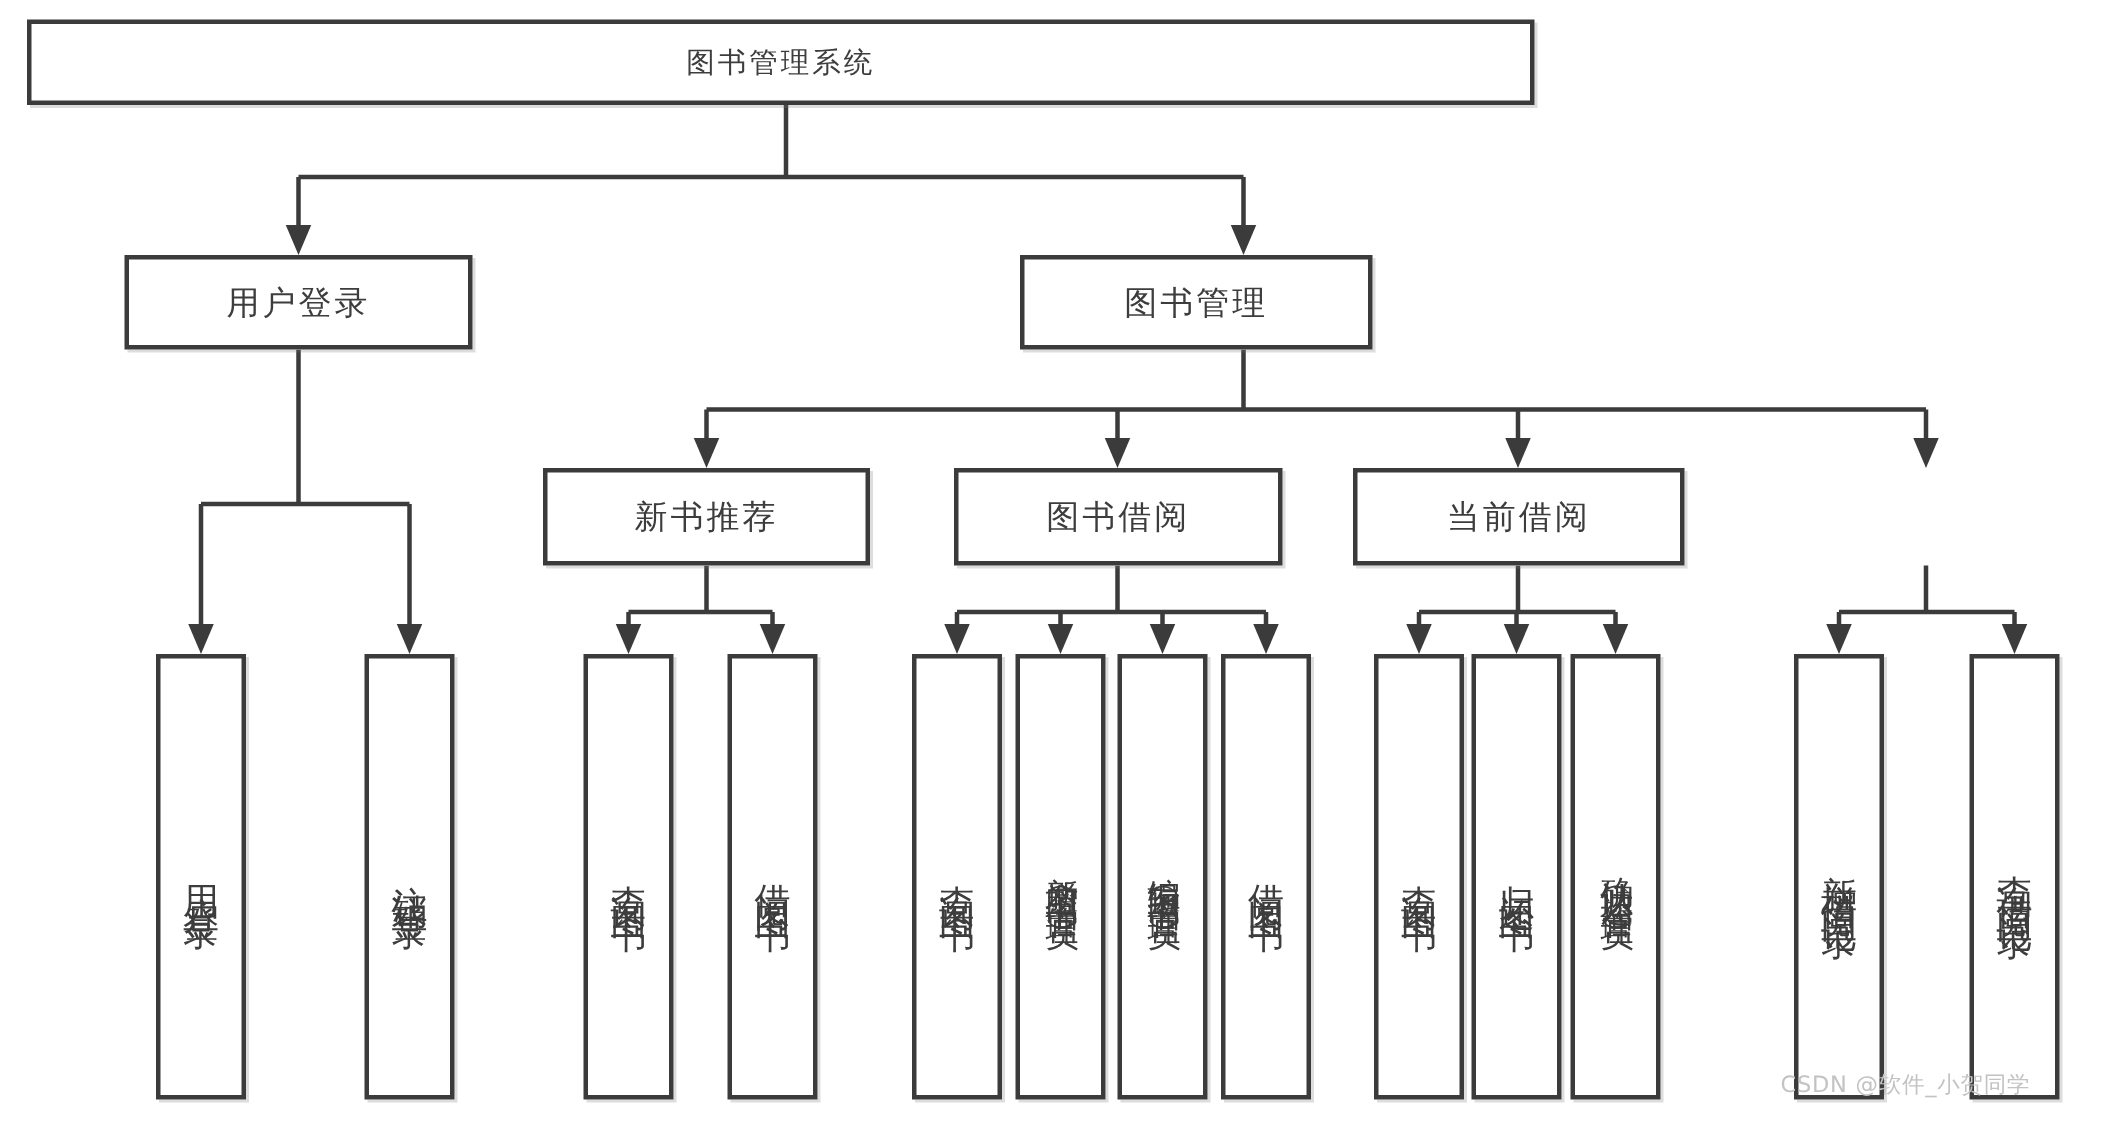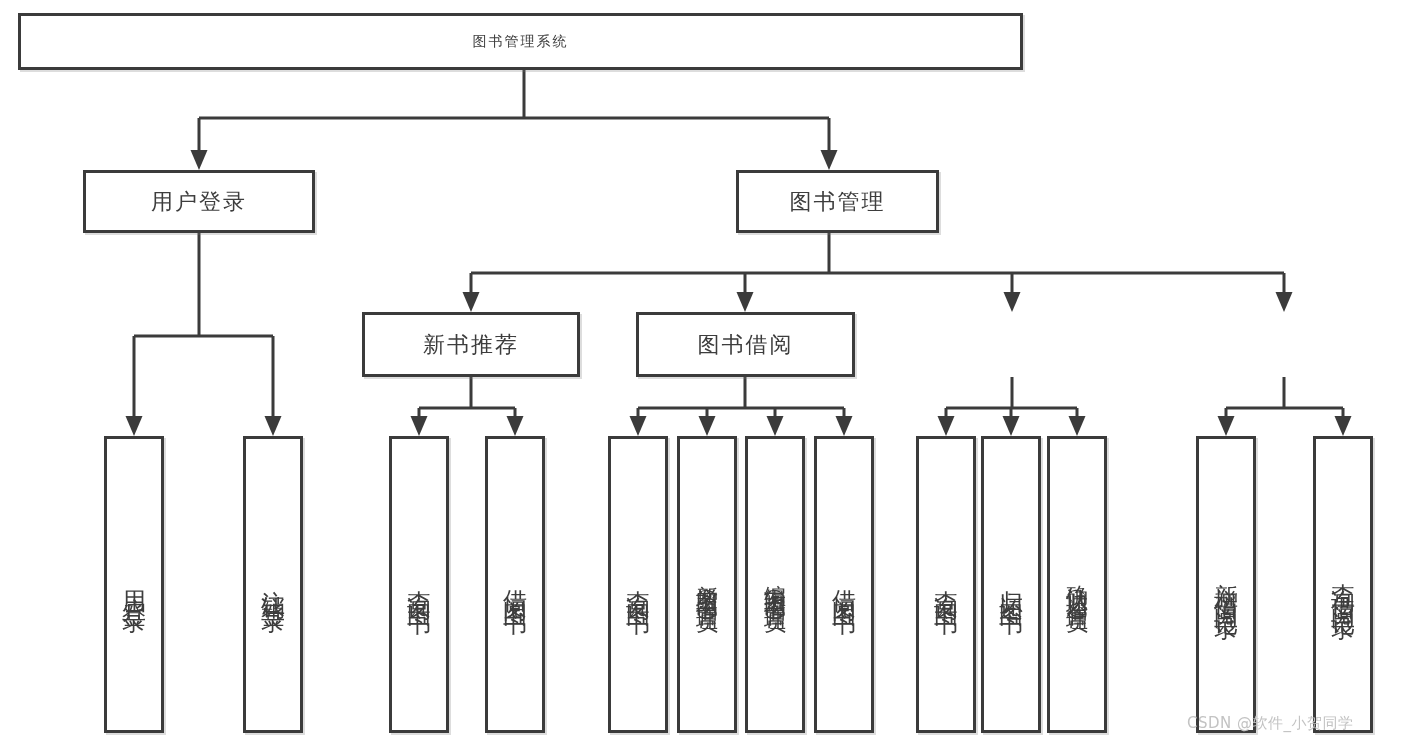--- a/index.html
+++ b/index.html
@@ -14,32 +14,32 @@
   .stage svg{position:absolute;left:0;top:0;width:1405px;height:747px;}
   .conn{stroke:var(--line);stroke-width:3;fill:none;}
   .arrow{fill:var(--line);stroke:none;}
   .box{
     position:absolute; box-sizing:border-box;
     background:var(--fill); border:3px solid var(--border);
     display:flex; align-items:center; justify-content:center;
     color:var(--text); box-shadow:2px 2px 0 rgba(120,120,120,0.25);
     white-space:nowrap;
   }
-  .root{font-size:14px; letter-spacing:2px;}
+  .root{font-size:19px; letter-spacing:2px;}
   .lvl{font-size:22px; letter-spacing:2px;}
   .leaf{
     writing-mode:vertical-rl; text-orientation:mixed;
     font-size:24px; letter-spacing:7px;
     width:60px; height:297px; top:436px;
   }
   .leaf.long{font-size:22px; letter-spacing:4px;}
   
   #n-root{left:18px; top:13px; width:1005px; height:57px;}
   #n-user-login{left:83px;  top:170px; width:232px; height:63px;}
-  #n-book-mgmt{left:736px; top:170px; width:203px; height:63px;}
+  #n-book-mgmt{left:680px; top:170px; width:235px; height:63px;}
   #n-new-books{left:362px; top:312px; width:218px; height:65px;}
   #n-book-borrow{left:636px; top:312px; width:219px; height:65px;}
   #n-current-borrow{left:902px; top:312px; width:221px; height:65px;}
   #n-borrow-records{left:1178px; top:312px; width:212px; height:65px;}
   #lf-g1-0{left:104px;}  #lf-g1-1{left:243px;}
   #lf-g2-0{left:389px;}  #lf-g2-1{left:485px;}
   #lf-g3-0{left:608px;}  #lf-g3-1{left:677px;} #lf-g3-2{left:745px;} #lf-g3-3{left:814px;}
   #lf-g4-0{left:916px;}  #lf-g4-1{left:981px;} #lf-g4-2{left:1047px;}
   #lf-g5-0{left:1196px;} #lf-g5-1{left:1313px;}
   .watermark{
@@ -88,20 +88,21 @@
     <path class="arrow" d="M1334.5 416 L1351.5 416 L1343 436 Z"></path>
   </svg>
 
   <div class="box root" id="n-root">图书管理系统</div>
 
   <div class="box lvl" id="n-user-login">用户登录</div>
   <div class="box lvl" id="n-book-mgmt">图书管理</div>
 
   <div class="box lvl" id="n-book-borrow">图书借阅</div>
   <div class="box lvl" id="n-new-books">新书推荐</div>
+  <div class="box lvl" id="n-current-borrow">当前借阅</div>
 
   <div class="box leaf" id="lf-g1-0">用户登录</div>
   <div class="box leaf" id="lf-g1-1">注销登录</div>
 
   <div class="box leaf" id="lf-g2-0">查询图书</div>
   <div class="box leaf" id="lf-g2-1">借阅图书</div>
 
   <div class="box leaf" id="lf-g3-0">查询图书</div>
   <div class="box leaf long" id="lf-g3-1">新增图书（管理员）</div>
   <div class="box leaf long" id="lf-g3-2">编辑图书（管理员）</div>

